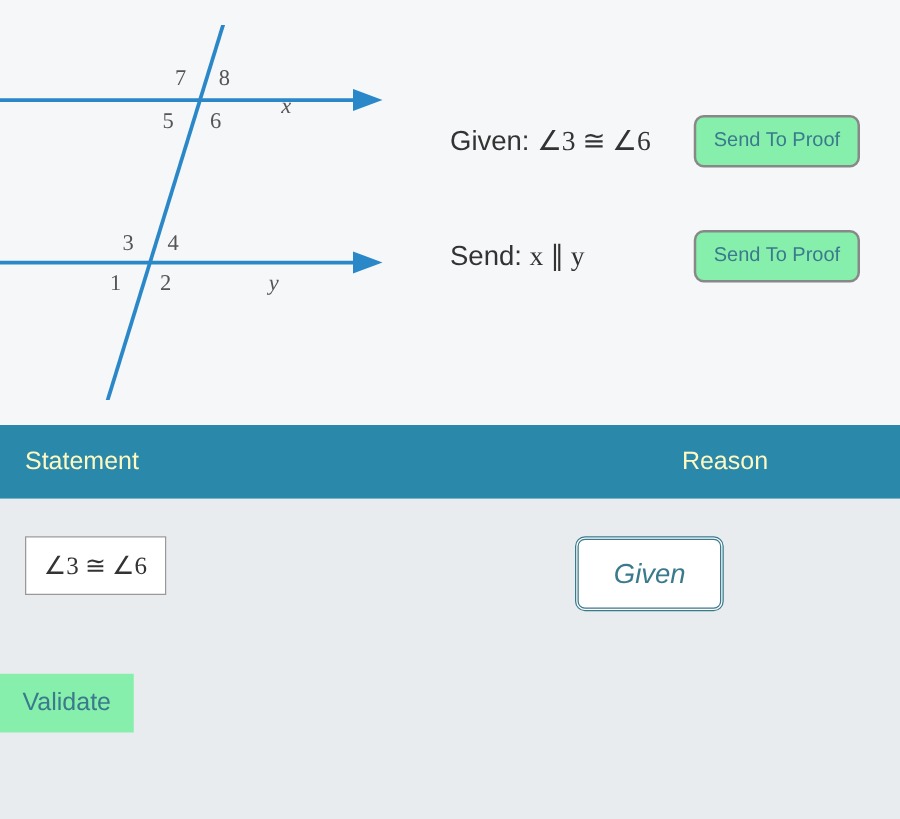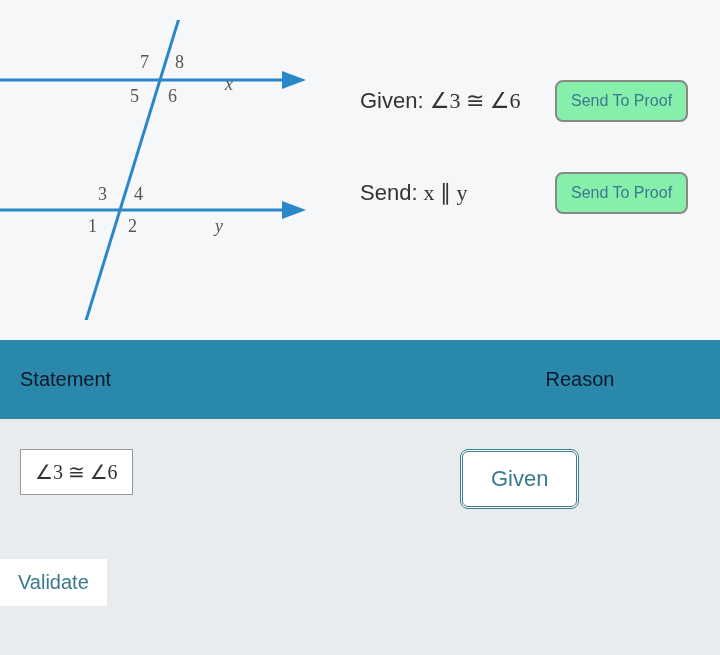--- a/index.html
+++ b/index.html
@@ -27,20 +27,21 @@
       height: 100%;
     }
     .problem-area {
       flex: 1;
       padding: 60px 0 0 20px;
     }
     .problem-line {
       display: flex;
       align-items: center;
       margin-bottom: 50px;
+      margin-top: 12px;
     }
     .problem-text {
       font-size: 22px;
       color: #333;
       min-width: 195px;
     }
     .angle-sym { font-family: serif; }
     .italic { font-family: 'Times New Roman', serif; }
     .send-button {
       border: 2px solid #888;
@@ -48,33 +49,33 @@
       padding: 10px 14px;
       background: #86efac;
       color: #3a7a8c;
       font-size: 16px;
       cursor: pointer;
       white-space: nowrap;
     }
     .table-header {
       background: #2a88aa;
       display: flex;
-      padding: 28px 20px;
-      color: #0f172a;
+      padding: 18px 20px;
+      color: #fef9c3;
       font-size: 20px;
     }
     .th-statement { width: 440px; }
     .th-reason { flex: 1; text-align: center; }
     .table-body {
       background: #e8ecef;
       padding: 30px 20px;
       display: flex;
     }
     .tb-statement { width: 440px; }
-    .tb-reason { flex: 1; }
+    .tb-reason { flex: 1; font-style: italic; }
     .statement-box {
       display: inline-block;
       border: 1px solid #999;
       background: #fff;
       padding: 10px 14px;
       font-size: 20px;
       color: #333;
       font-family: serif;
     }
     .reason-box {
@@ -86,21 +87,21 @@
       font-size: 22px;
       color: #3a7a8c;
       cursor: pointer;
     }
     .validate-row {
       background: #e8ecef;
       padding: 20px 0 0 0;
     }
     .validate-btn {
       display: inline-block;
-      background: #ffffff;
+      background: #86efac;
       color: #3a7a8c;
       font-size: 20px;
       padding: 12px 18px;
       cursor: pointer;
     }
     .angle-label {
       font-family: serif;
       font-size: 18px;
       fill: #555;
     }

